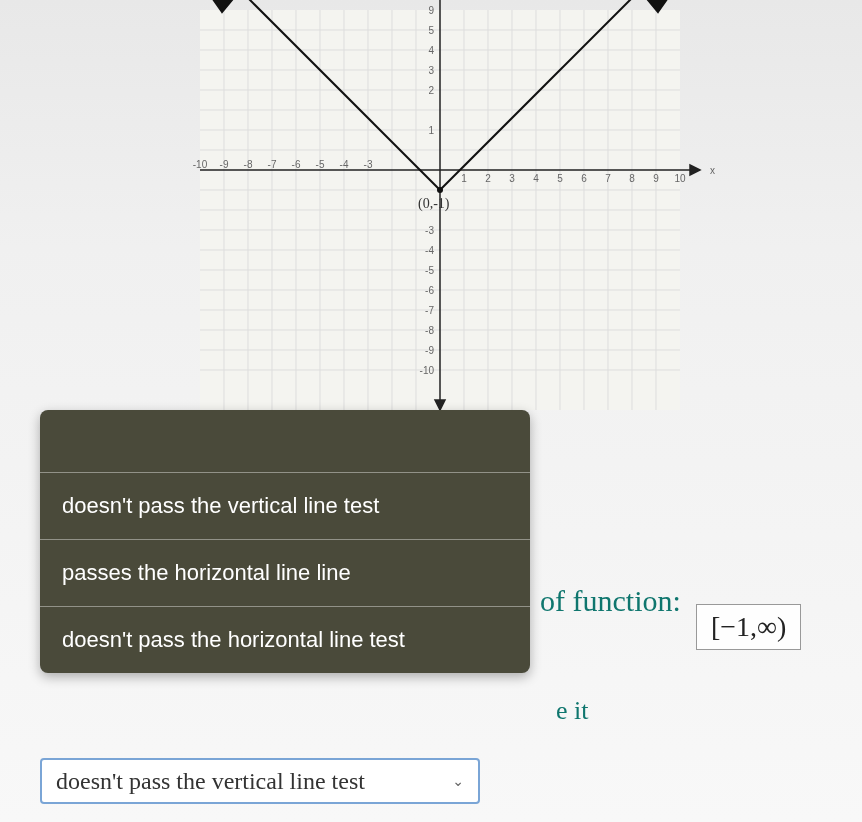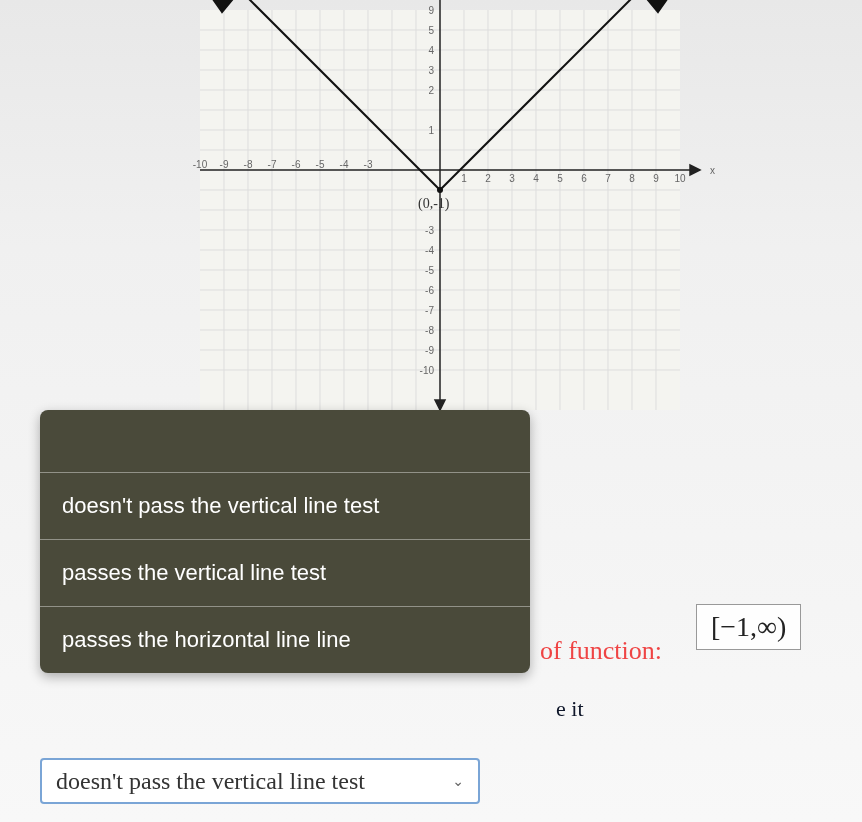--- a/index.html
+++ b/index.html
@@ -58,43 +58,43 @@
     font-size: 24px;
     color: #333;
     cursor: pointer;
   }
   .select-chevron {
     font-size: 14px;
     color: #666;
   }
   .text-fragment-1 {
     position: absolute;
-    top: 636px;
+    top: 584px;
     left: 540px;
-    font-size: 26px;
-    color: #ef4444;
+    font-size: 30px;
+    color: #0f766e;
     font-family: Georgia, serif;
   }
   .answer-box {
     position: absolute;
     top: 604px;
     left: 696px;
     padding: 6px 14px;
     border: 1px solid #999;
     background: #fefefe;
     font-size: 28px;
     font-family: Georgia, serif;
     color: #222;
   }
   .text-fragment-2 {
     position: absolute;
     top: 696px;
     left: 556px;
-    font-size: 22px;
-    color: #0f172a;
+    font-size: 26px;
+    color: #0f766e;
     font-family: Georgia, serif;
   }
   .axis-label {
     font-size: 10px;
     fill: #666;
     font-family: Arial, sans-serif;
   }
   .vertex-label {
     font-size: 14px;
     fill: #333;
@@ -209,22 +209,22 @@
     </g>
 
     <circle cx="280" cy="190" r="3" fill="#111"></circle>
     <text x="258" y="208" class="vertex-label">(0,-1)</text>
   </svg>
 </div>
 
 <div class="dropdown-menu">
   <div class="dropdown-item blank"></div>
   <div class="dropdown-item">doesn't pass the vertical line test</div>
-  <div class="dropdown-item">passes the vertical line test</div>
   <div class="dropdown-item">passes the horizontal line line</div>
+  <div class="dropdown-item">doesn't pass the horizontal line test</div>
 </div>
 
 <div class="select-box">
   <span>doesn't pass the vertical line test</span>
   <span class="select-chevron">⌄</span>
 </div>
 
 <div class="text-fragment-1">of function:</div>
 <div class="answer-box">[−1,∞)</div>
 <div class="text-fragment-2">e it</div>

